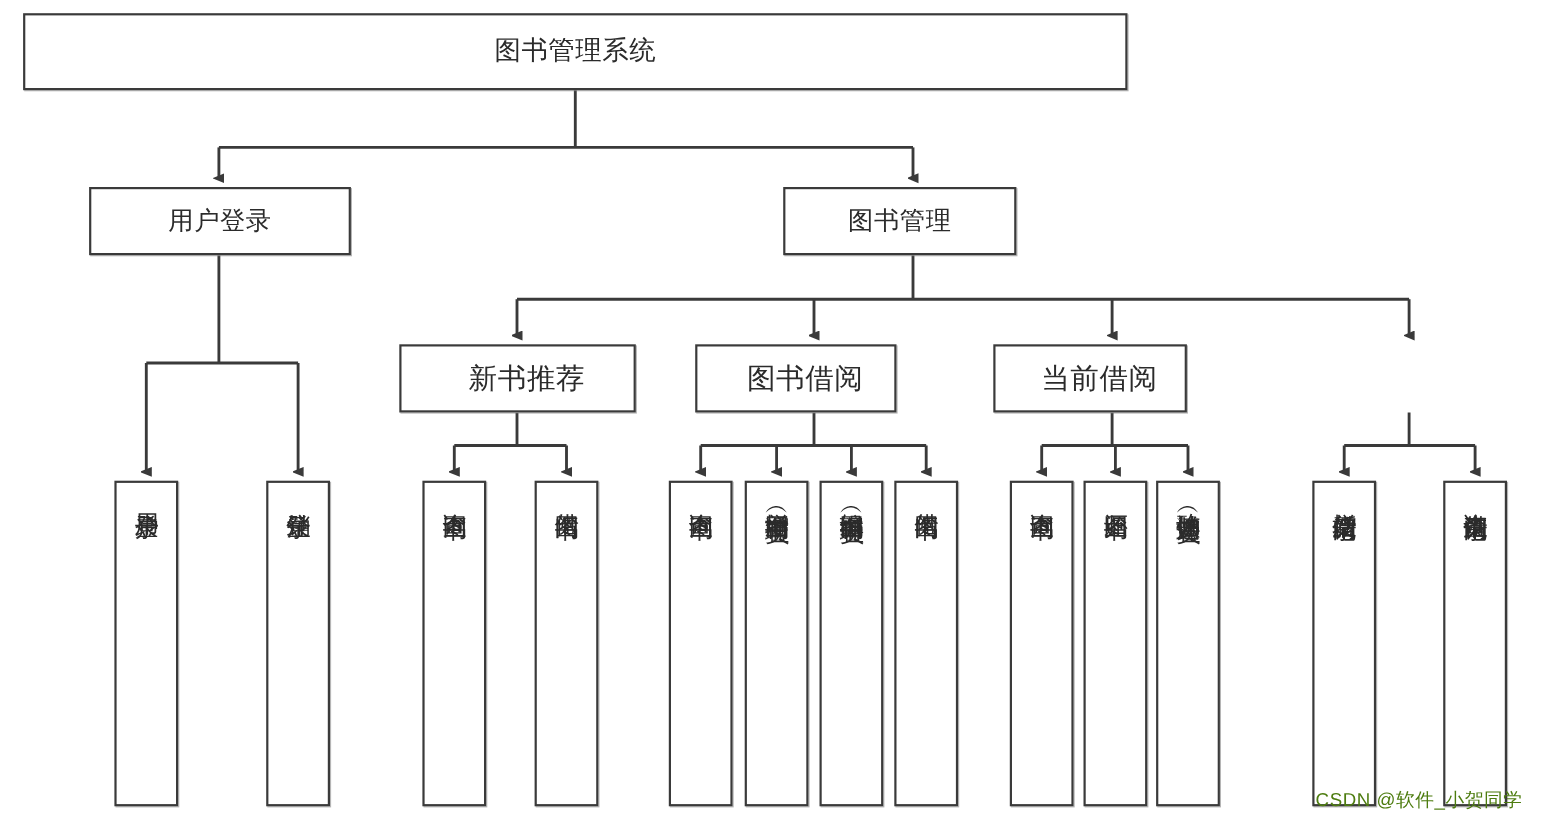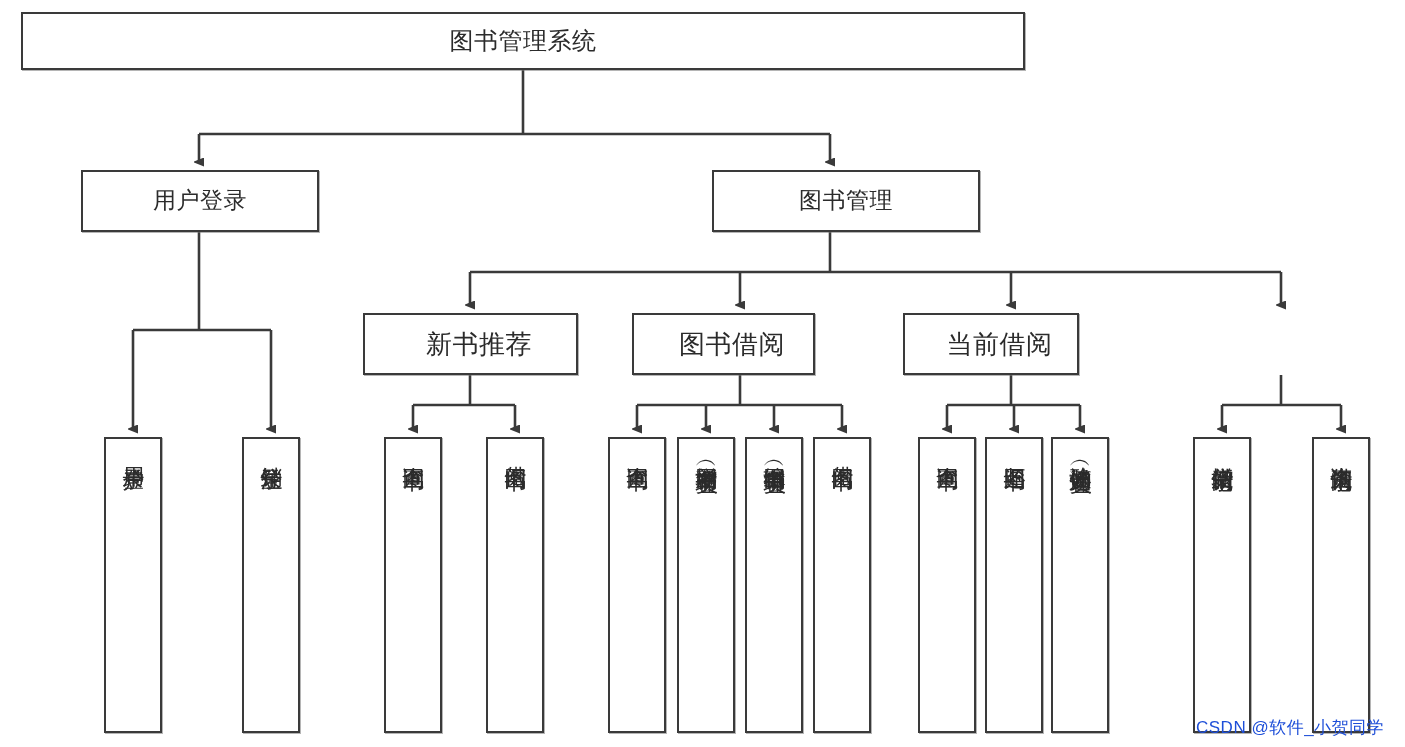--- a/index.html
+++ b/index.html
@@ -57,21 +57,21 @@
     writing-mode: vertical-rl;
     text-orientation: upright;
     font-size: 22px;
     line-height: 1.22;
     letter-spacing: 1px;
     white-space: nowrap;
     text-align: left;
   }
   .watermark {
     position: absolute;
-    color: #1d4ed8;
+    color: #4d7c0f;
     font-size: 17px;
     letter-spacing: 0.5px;
     white-space: nowrap;
     user-select: none;
   }
 </style>
 </head>
 <body>
 
 <div id="diagram-canvas">
@@ -119,29 +119,29 @@
       <path d="M1014,405 L1014,429" marker-end="url(#arrow)"></path>
       <path d="M1080,405 L1080,429" marker-end="url(#arrow)"></path>
 
       <path d="M1281,375 L1281,405"></path>
       <path d="M1222,405 L1341,405"></path>
       <path d="M1222,405 L1222,429" marker-end="url(#arrow)"></path>
       <path d="M1341,405 L1341,429" marker-end="url(#arrow)"></path>
     </g>
   </svg>
 
-  <div class="node level-0" style="left:21px; top:12px; width:1004px; height:58px;">
+  <div class="node level-0" style="left:21px; top:12px; width:1004px; height:70px;">
     <span class="node-label">图书管理系统</span>
   </div>
 
   <div class="node level-1" style="left:81px; top:170px; width:238px; height:62px;">
     <span class="node-label">用户登录</span>
   </div>
 
-  <div class="node level-1" style="left:712px; top:170px; width:268px; height:62px;">
+  <div class="node level-1" style="left:712px; top:170px; width:212px; height:62px;">
     <span class="node-label">图书管理</span>
   </div>
 
   <div class="node level-2" style="left:363px; top:313px; width:215px; height:62px;">
     <span class="node-label">新书推荐</span>
   </div>
 
   <div class="node level-2" style="left:632px; top:313px; width:183px; height:62px;">
     <span class="node-label">图书借阅</span>
   </div>

